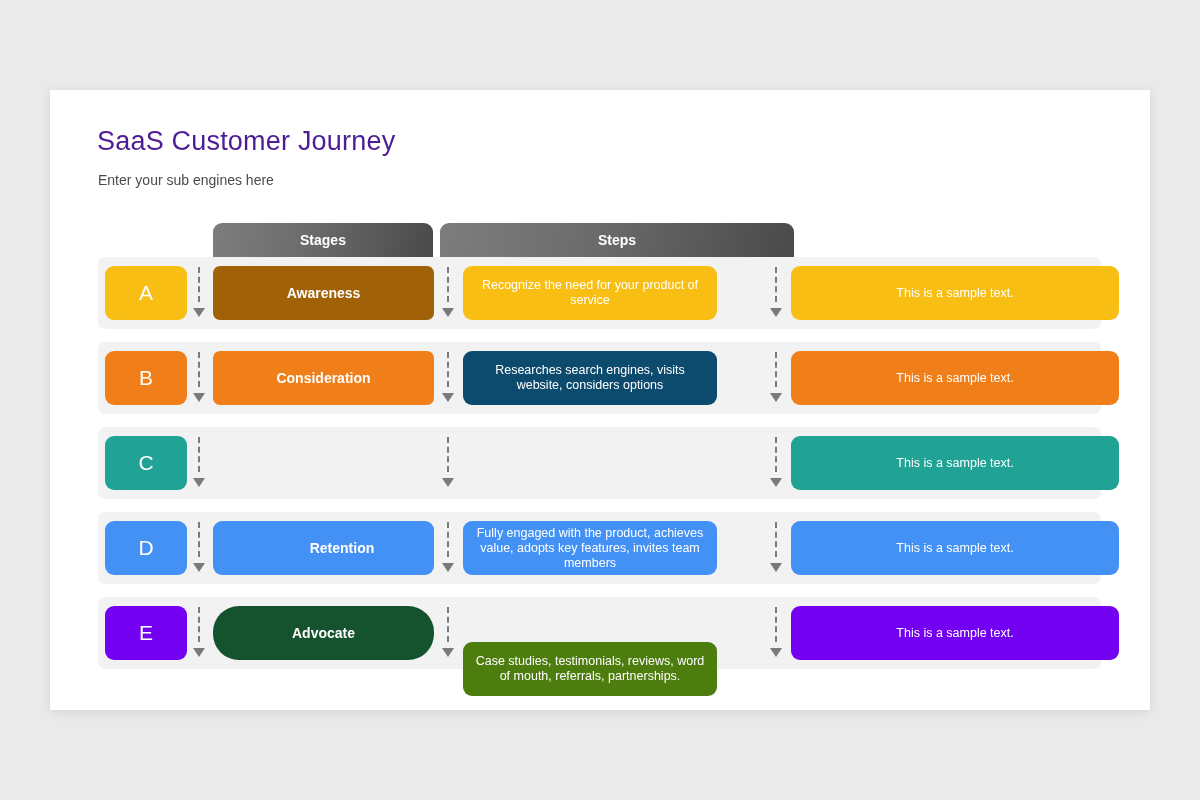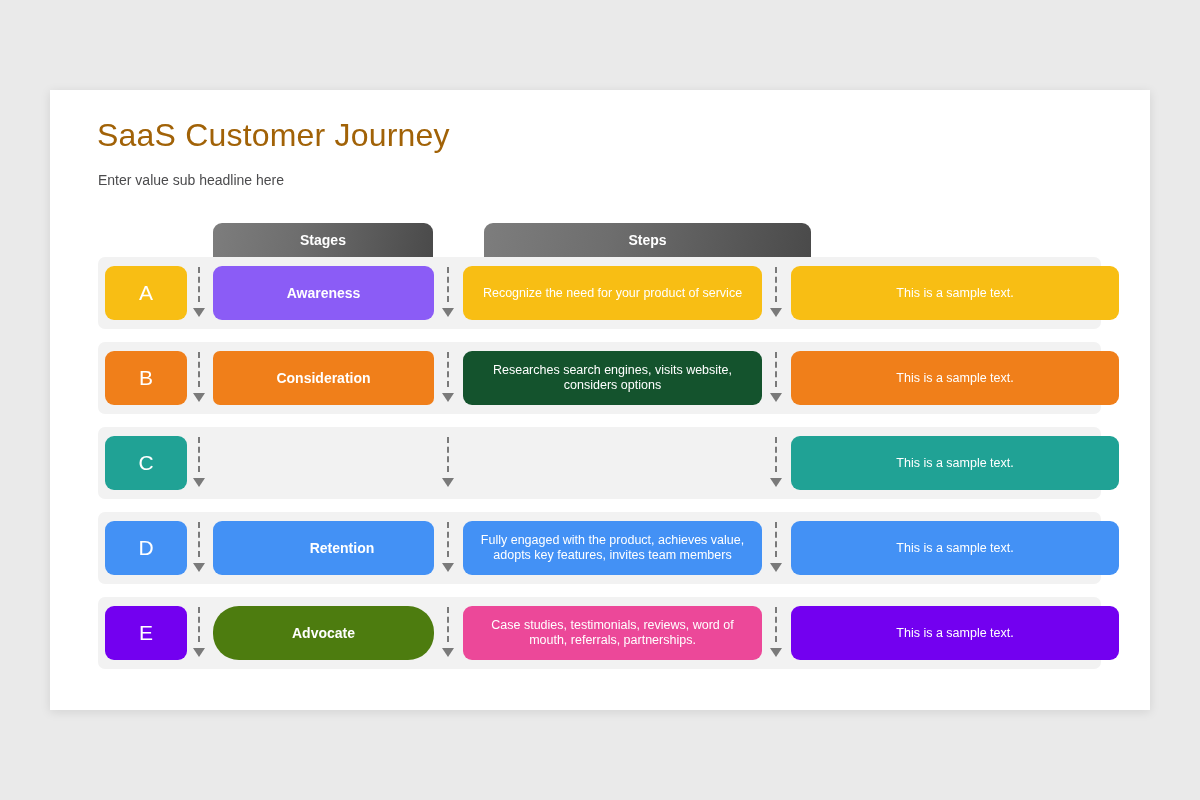--- a/index.html
+++ b/index.html
@@ -20,23 +20,23 @@
     top: 90px;
     width: 1100px;
     height: 620px;
     background: #ffffff;
     box-shadow: 0 2px 10px rgba(0,0,0,0.10);
   }
 
   #title {
     position: absolute;
     left: 47px;
-    top: 27px;
-    font-size: 32px;
-    color: #a16207;
+    top: 36px;
+    font-size: 27px;
+    color: #4c1d95;
     letter-spacing: 0.2px;
     white-space: nowrap;
   }
   #subtitle {
     position: absolute;
     left: 48px;
     top: 82px;
     font-size: 14px;
     color: #4b4b4d;
     white-space: nowrap;
@@ -50,21 +50,21 @@
     border-radius: 9px 9px 0 0;
     background: linear-gradient(100deg, #7d7d7d 0%, #6e6e6e 38%, #4a4a4a 100%);
     color: #ffffff;
     font-size: 14px;
     font-weight: bold;
     display: flex;
     align-items: center;
     justify-content: center;
   }
   #header-stages { left: 163px; width: 220px; }
-  #header-steps  { left: 434px; width: 327px; justify-content: center; }
+  #header-steps  { left: 390px; width: 354px; justify-content: center; }
 
   
   .row {
     position: absolute;
     left: 48px;
     width: 1003px;
     background: #f2f2f2;
     border-radius: 7px;
   }
   .row-0 { top: 167px; height: 72px; }
@@ -93,21 +93,21 @@
     font-weight: normal;
   }
   .card-stage {
     left: 115px;
     width: 221px;
     font-size: 14px;
     font-weight: bold;
   }
   .card-step {
     left: 365px;
-    width: 299px;
+    width: 254px;
     font-size: 12.5px;
     line-height: 15px;
     font-weight: normal;
   }
   .card-sample {
     left: 693px;
     width: 328px;
     font-size: 12.5px;
     font-weight: normal;
   }
@@ -140,36 +140,36 @@
     border-right: 6px solid transparent;
     border-top: 9px solid #7a7a7a;
   }
 </style>
 </head>
 <body>
 
 <div id="slide">
 
   <div id="title">SaaS Customer Journey</div>
-  <div id="subtitle">Enter value sub headline here</div>
+  <div id="subtitle">Enter your sub engines here</div>
 
   <div class="col-header" id="header-stages">
     <span>Stages</span>
   </div>
   <div class="col-header" id="header-steps">
     <span>Steps</span>
   </div>
 
   <div class="row row-0">
     <div class="card card-letter" style="background: rgb(248, 190, 20);">A</div>
     <div class="connector conn-1">
       <span class="dash"></span>
       <span class="arrow"></span>
     </div>
-    <div class="card card-stage" style="background: #8b5cf6;">Awareness</div>
+    <div class="card card-stage" style="background: #a16207; border-radius: 7px;">Awareness</div>
     <div class="connector conn-2">
       <span class="dash"></span>
       <span class="arrow"></span>
     </div>
     <div class="card card-step" style="background: rgb(248, 190, 20);">Recognize the need for your product of service</div>
     <div class="connector conn-3">
       <span class="dash"></span>
       <span class="arrow"></span>
     </div>
     <div class="card card-sample" style="background: rgb(248, 190, 20);">This is a sample text.</div>
@@ -179,21 +179,21 @@
     <div class="card card-letter" style="background: rgb(240, 127, 26);">B</div>
     <div class="connector conn-1">
       <span class="dash"></span>
       <span class="arrow"></span>
     </div>
     <div class="card card-stage" style="background: rgb(240, 127, 26); border-radius: 7px;">Consideration</div>
     <div class="connector conn-2">
       <span class="dash"></span>
       <span class="arrow"></span>
     </div>
-    <div class="card card-step" style="background: #14532d;">Researches search engines, visits website, considers options</div>
+    <div class="card card-step" style="background: #0c4a6e;">Researches search engines, visits website, considers options</div>
     <div class="connector conn-3">
       <span class="dash"></span>
       <span class="arrow"></span>
     </div>
     <div class="card card-sample" style="background: rgb(240, 127, 26);">This is a sample text.</div>
   </div>
 
   <div class="row row-2">
     <div class="card card-letter" style="background: rgb(32, 162, 149);">C</div>
     <div class="connector conn-1">
@@ -229,26 +229,26 @@
     </div>
     <div class="card card-sample" style="background: rgb(67, 145, 245);">This is a sample text.</div>
   </div>
 
   <div class="row row-4">
     <div class="card card-letter" style="background: rgb(115, 0, 240);">E</div>
     <div class="connector conn-1">
       <span class="dash"></span>
       <span class="arrow"></span>
     </div>
-    <div class="card card-stage" style="background: #4d7c0f; border-radius: 26px;">Advocate</div>
-    <div class="connector conn-2">
-      <span class="dash"></span>
-      <span class="arrow"></span>
-    </div>
-    <div class="card card-step" style="background: #ec4899;">Case studies, testimonials, reviews, word of mouth, referrals, partnerships.</div>
+    <div class="card card-stage" style="background: #14532d; border-radius: 26px;">Advocate</div>
+    <div class="connector conn-2">
+      <span class="dash"></span>
+      <span class="arrow"></span>
+    </div>
+    <div class="card card-step" style="background: #4d7c0f; margin-top: 36px;">Case studies, testimonials, reviews, word of mouth, referrals, partnerships.</div>
     <div class="connector conn-3">
       <span class="dash"></span>
       <span class="arrow"></span>
     </div>
     <div class="card card-sample" style="background: rgb(115, 0, 240);">This is a sample text.</div>
   </div>
 
 </div>
 
 </body></html>

